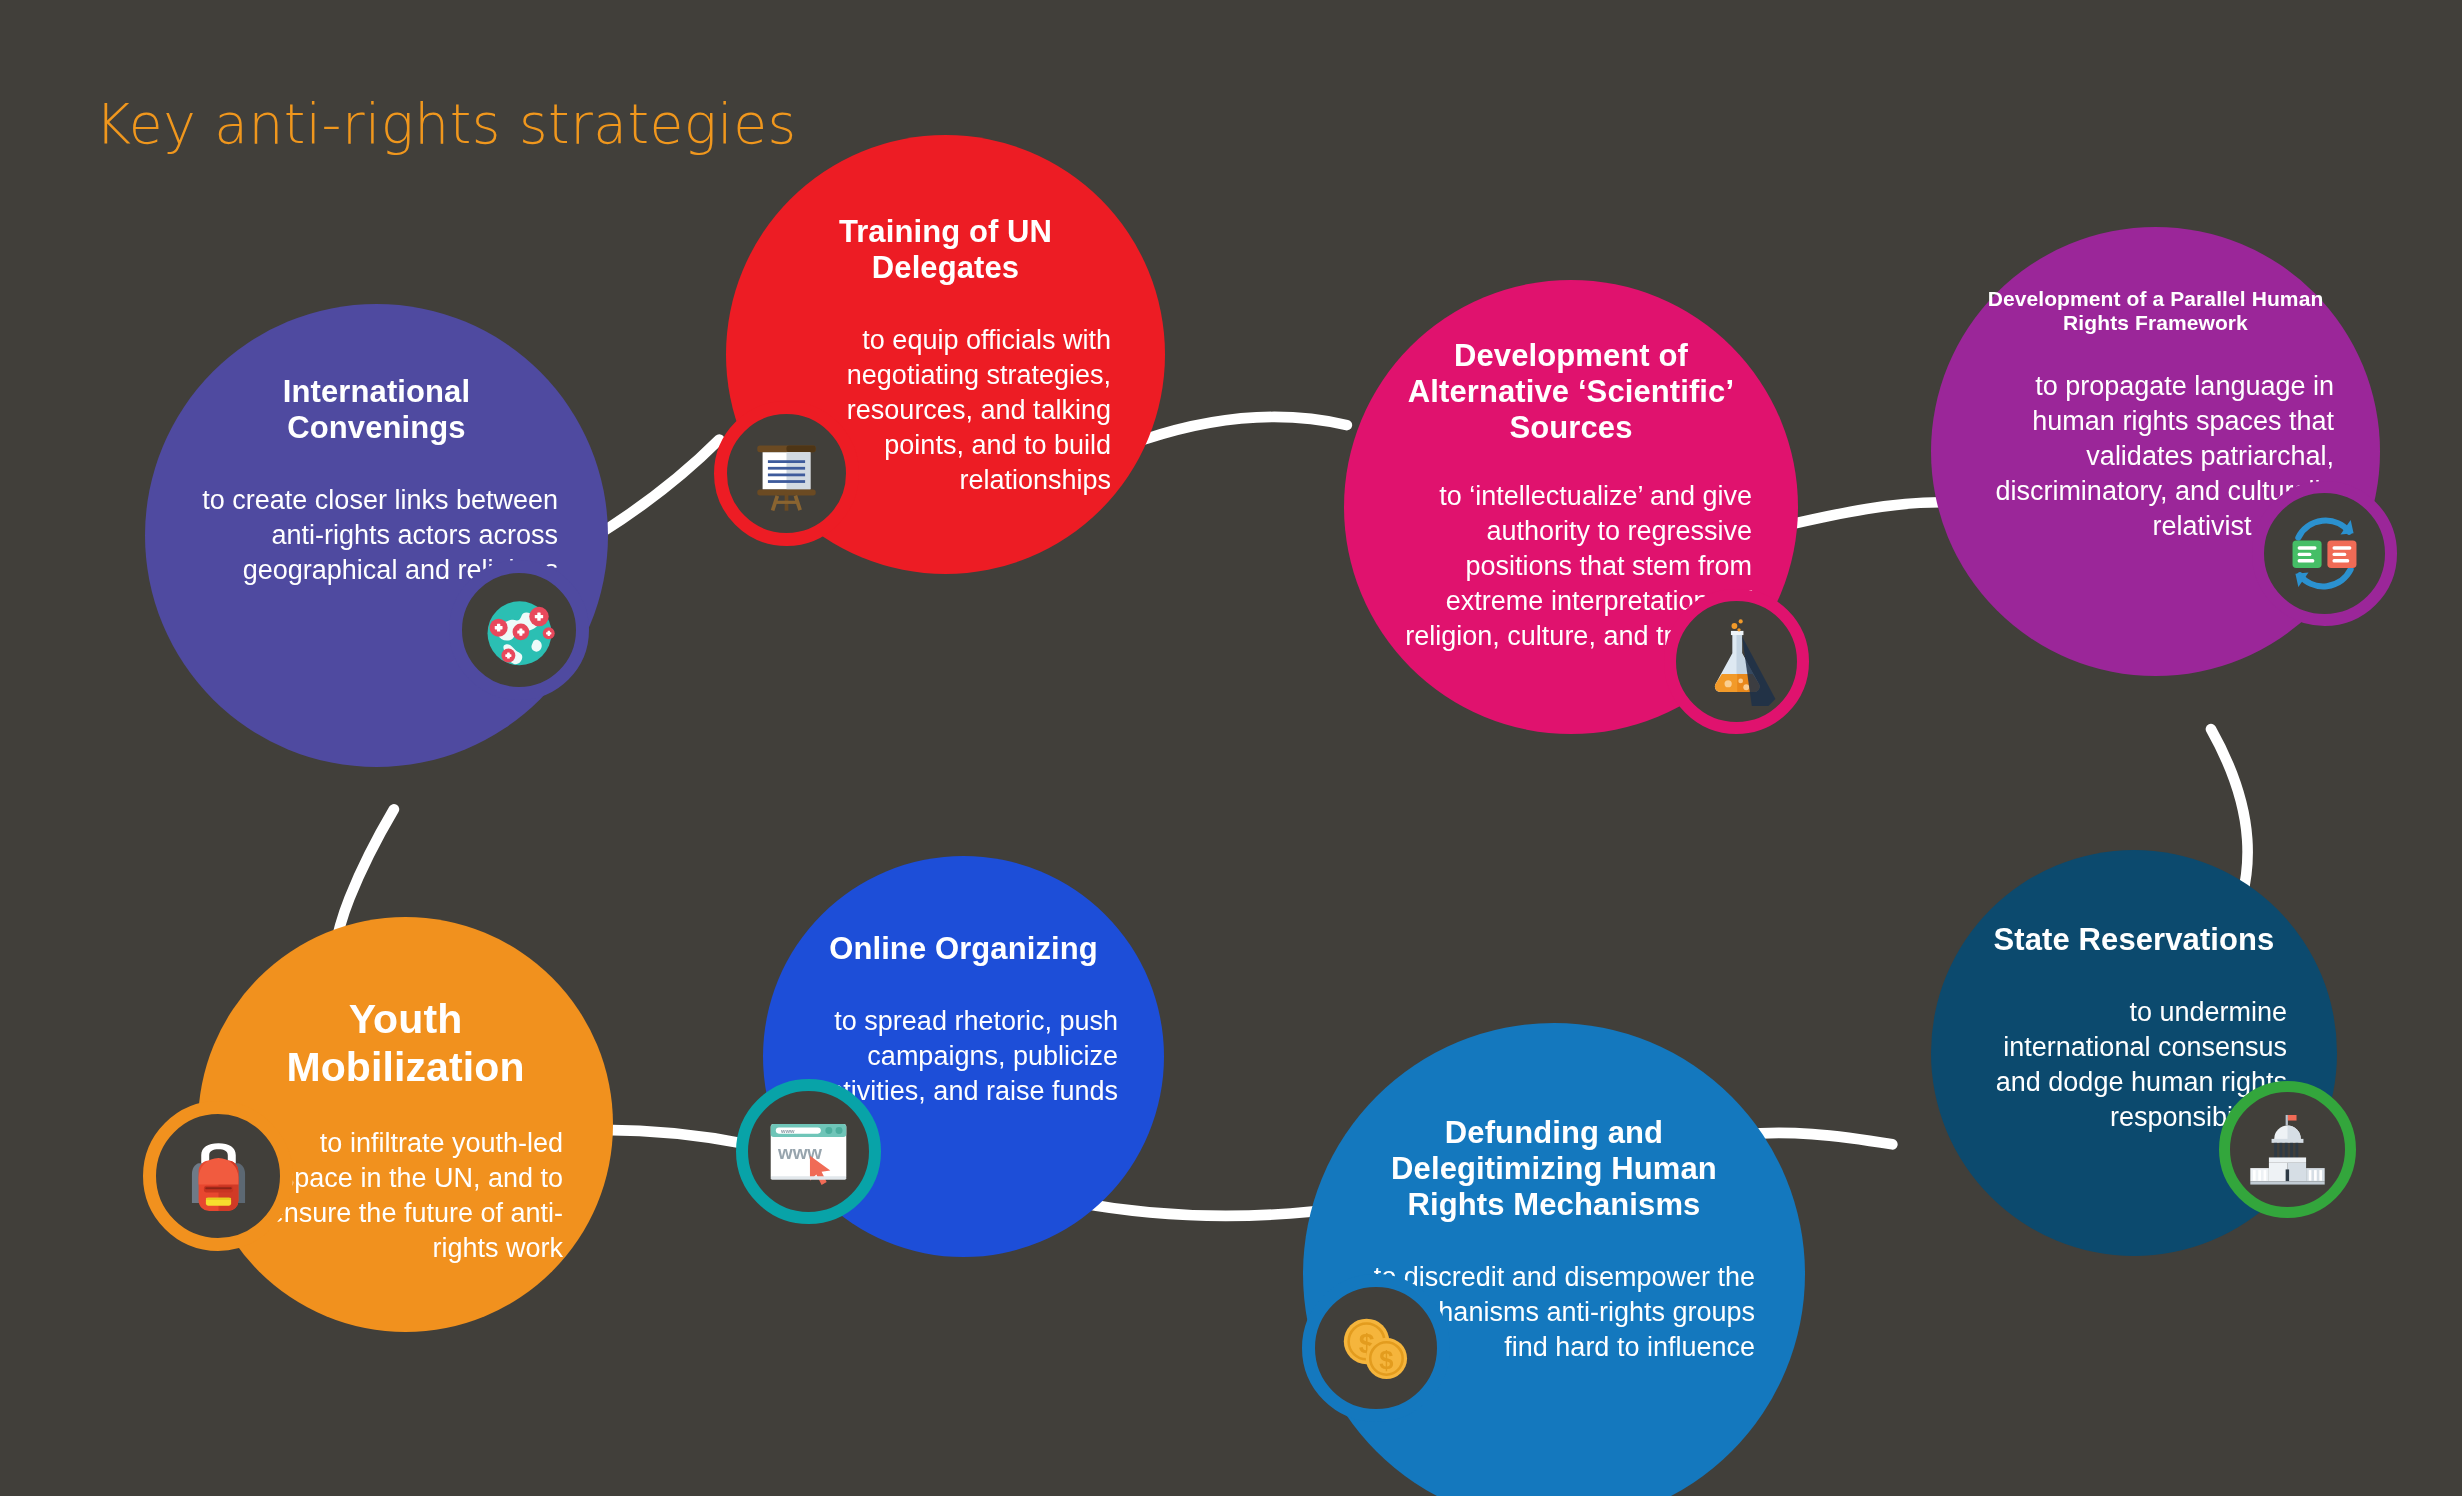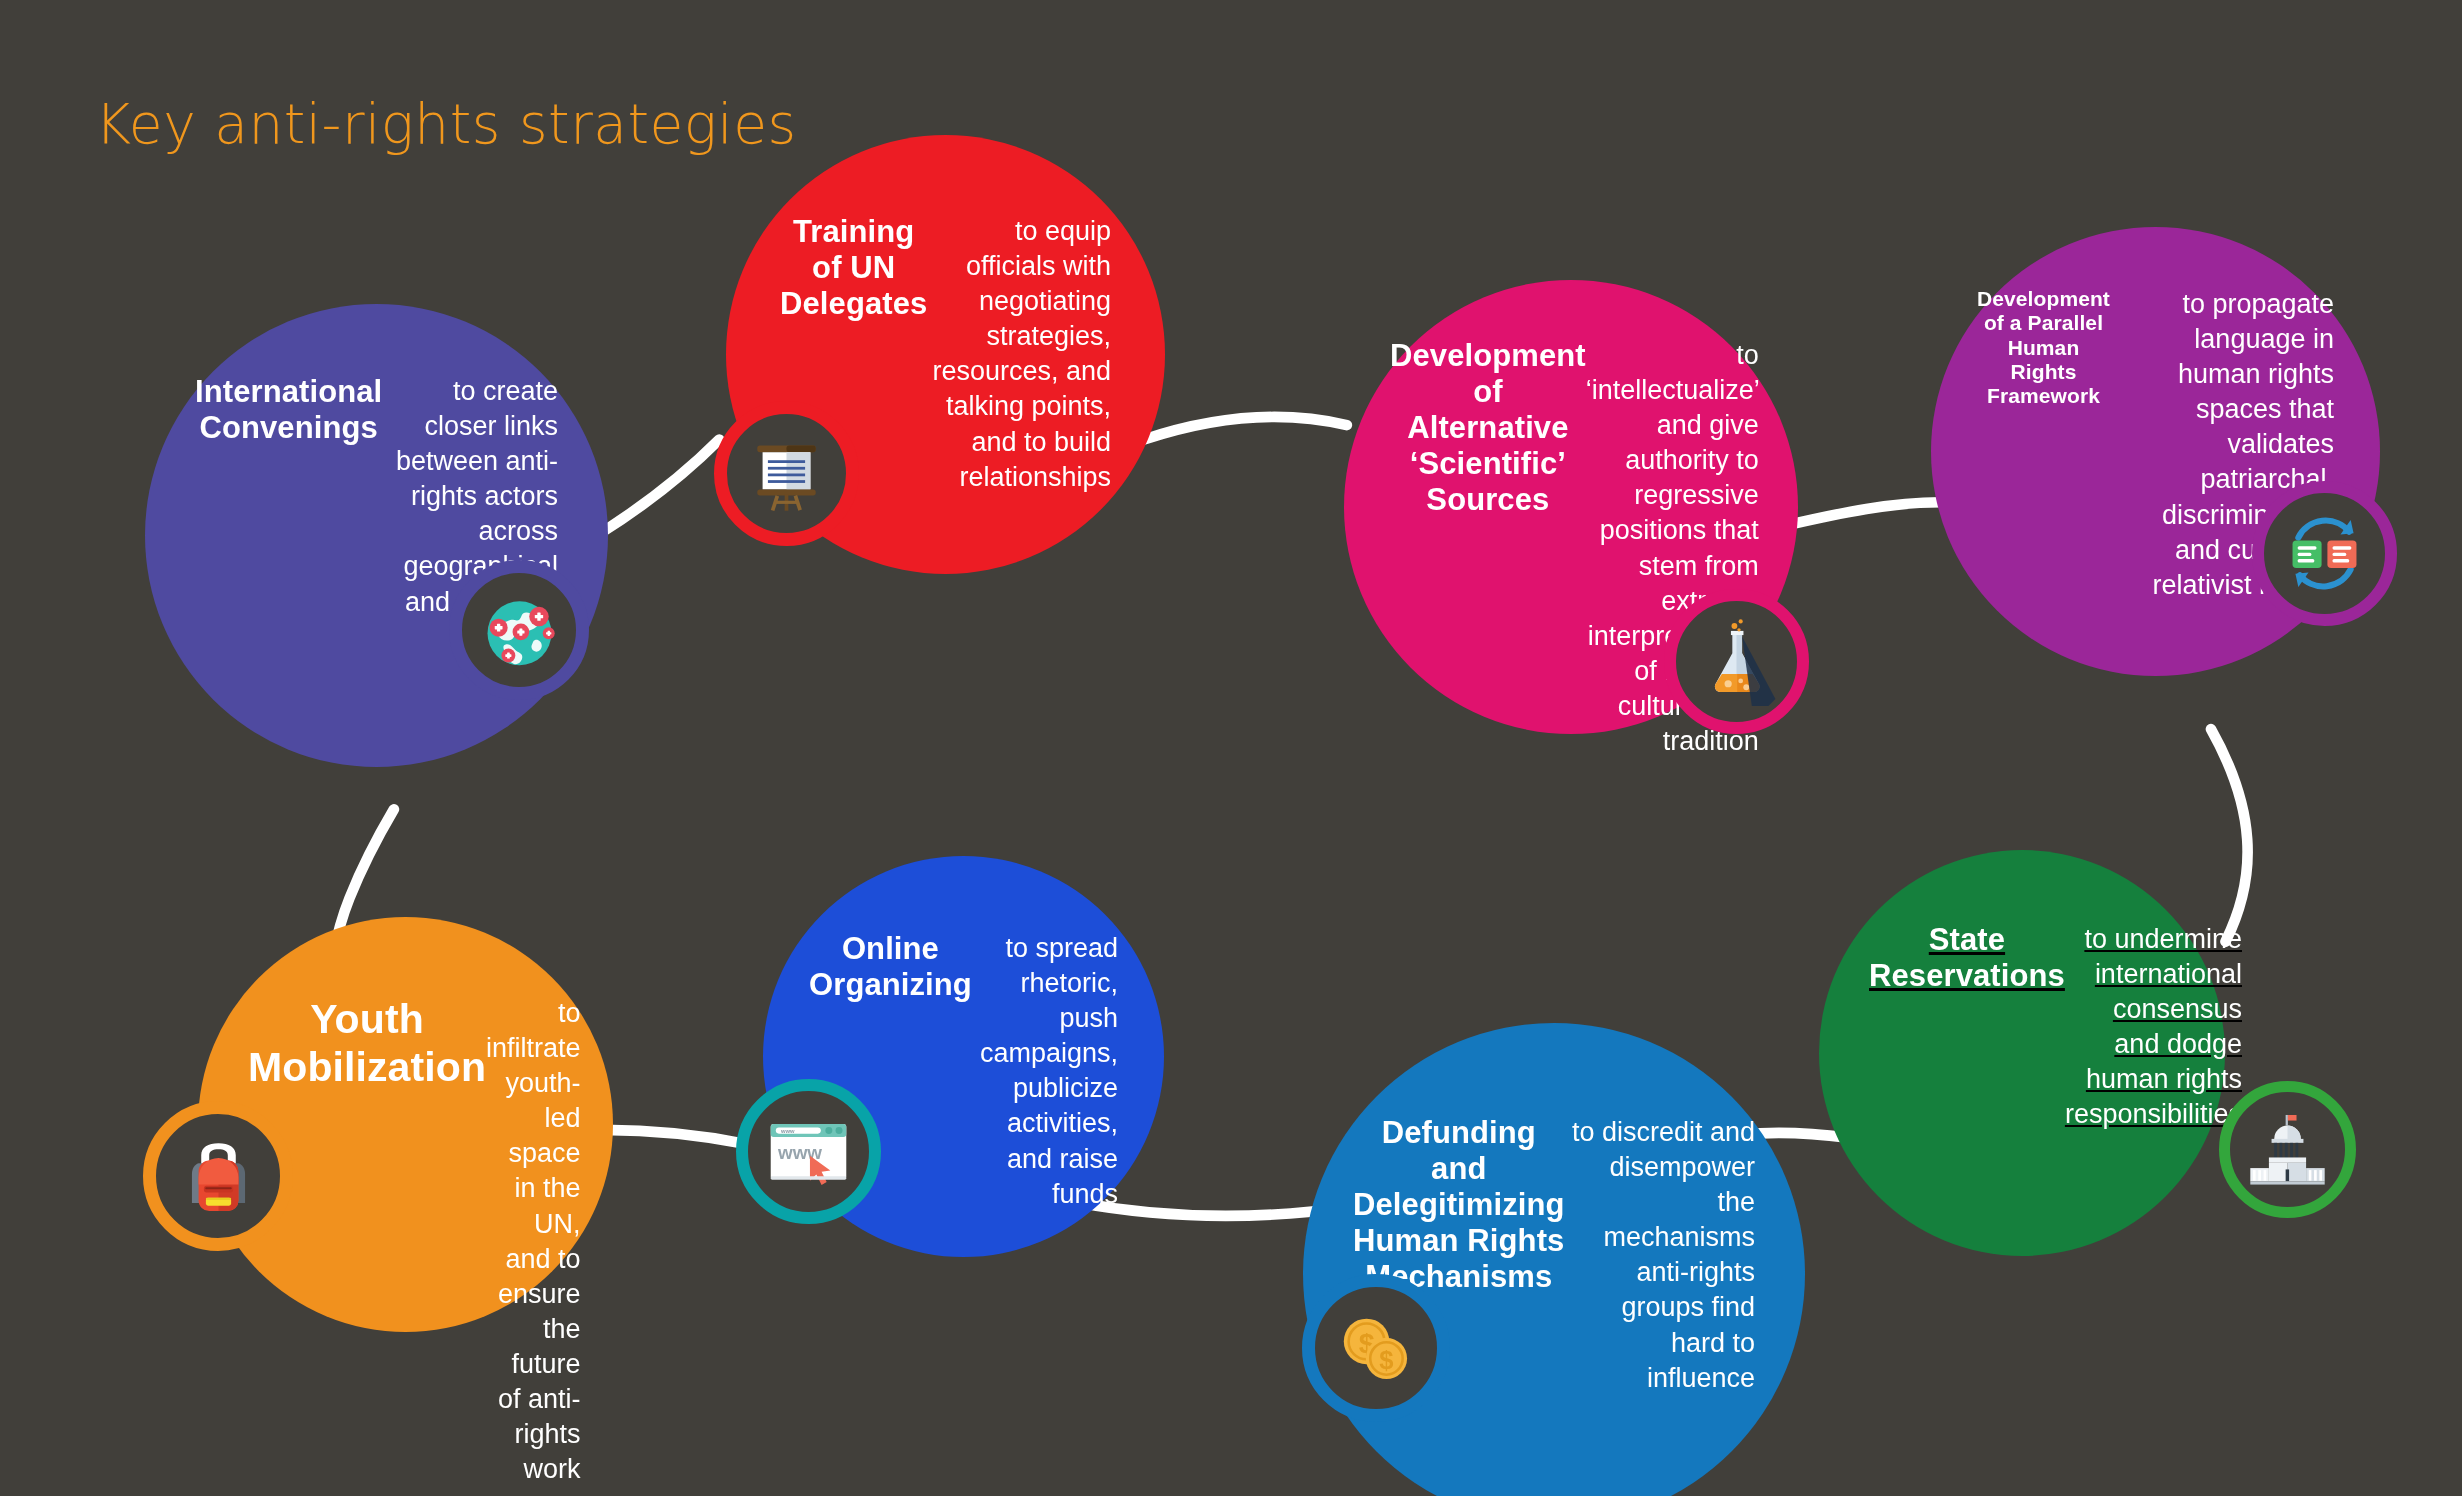--- a/index.html
+++ b/index.html
@@ -17,21 +17,21 @@
     color:#F0971D;white-space:nowrap;
   }
 
   
   .links{position:absolute;left:0;top:0;width:2462px;height:1497px;z-index:1;}
   .links path{fill:none;stroke:#FFFFFF;stroke-width:11;stroke-linecap:round;}
 
   
   .node{
     position:absolute;border-radius:50%;
-    display:flex;flex-direction:row;align-items:stretch;
+    display:flex;flex-direction:column;align-items:stretch;
     box-sizing:border-box;z-index:2;
   }
   .node .n-title{
     color:#fff;font-weight:700;text-align:center;
     line-height:1.16;letter-spacing:0.1px;
   }
   .node .n-body{
     color:#fff;text-align:right;line-height:1.30;font-weight:400;
   }
 
@@ -157,21 +157,21 @@
       <rect x="34" y="23" width="20" height="19" rx="2.6" fill="#F06B56"></rect>
       <rect x="13.5" y="27" width="13" height="2.4" rx="1.1" fill="#fff"></rect>
       <rect x="13.5" y="31.4" width="9.5" height="2.4" rx="1.1" fill="#fff"></rect>
       <rect x="13.5" y="35.8" width="11.5" height="2.4" rx="1.1" fill="#fff"></rect>
       <rect x="37.5" y="27" width="13" height="2.4" rx="1.1" fill="#fff"></rect>
       <rect x="37.5" y="31.4" width="9.5" height="2.4" rx="1.1" fill="#fff"></rect>
       <rect x="37.5" y="35.8" width="11.5" height="2.4" rx="1.1" fill="#fff"></rect>
     </svg>
   </div>
 
-  <div class="node" style="left:1819px;top:850px;width:406px;height:406px;background:#15803d;padding:72px 50px 0 50px;text-decoration:underline;">
+  <div class="node" style="left:1931px;top:850px;width:406px;height:406px;background:#0c4a6e;padding:72px 50px 0 50px;">
     <div class="n-title" style="font-size:31px;margin-bottom:37px;">State Reservations</div>
     <div class="n-body" style="font-size:27px;">to undermine international consensus and dodge human rights responsibilities</div>
   </div>
   <div class="icon-bubble" style="left:2219px;top:1081px;width:137px;height:137px;border:11.6px solid #33A63C;">
     <svg width="85" height="85" viewBox="0 0 64 64">
       <rect x="30.6" y="6" width="1.7" height="8" fill="#B9C3CC"></rect>
       <path d="M32.3 6h6.5v4.2h-6.5z" fill="#F06B56"></path>
       <path d="M32 14a10 10 0 0 1 10 10H22a10 10 0 0 1 10-10z" fill="#EEF2F5"></path>
       <path d="M32 14a10 10 0 0 1 10 10H32z" fill="#D6DEE5"></path>
       <rect x="20" y="24" width="24" height="3" fill="#D6DEE5"></rect>

